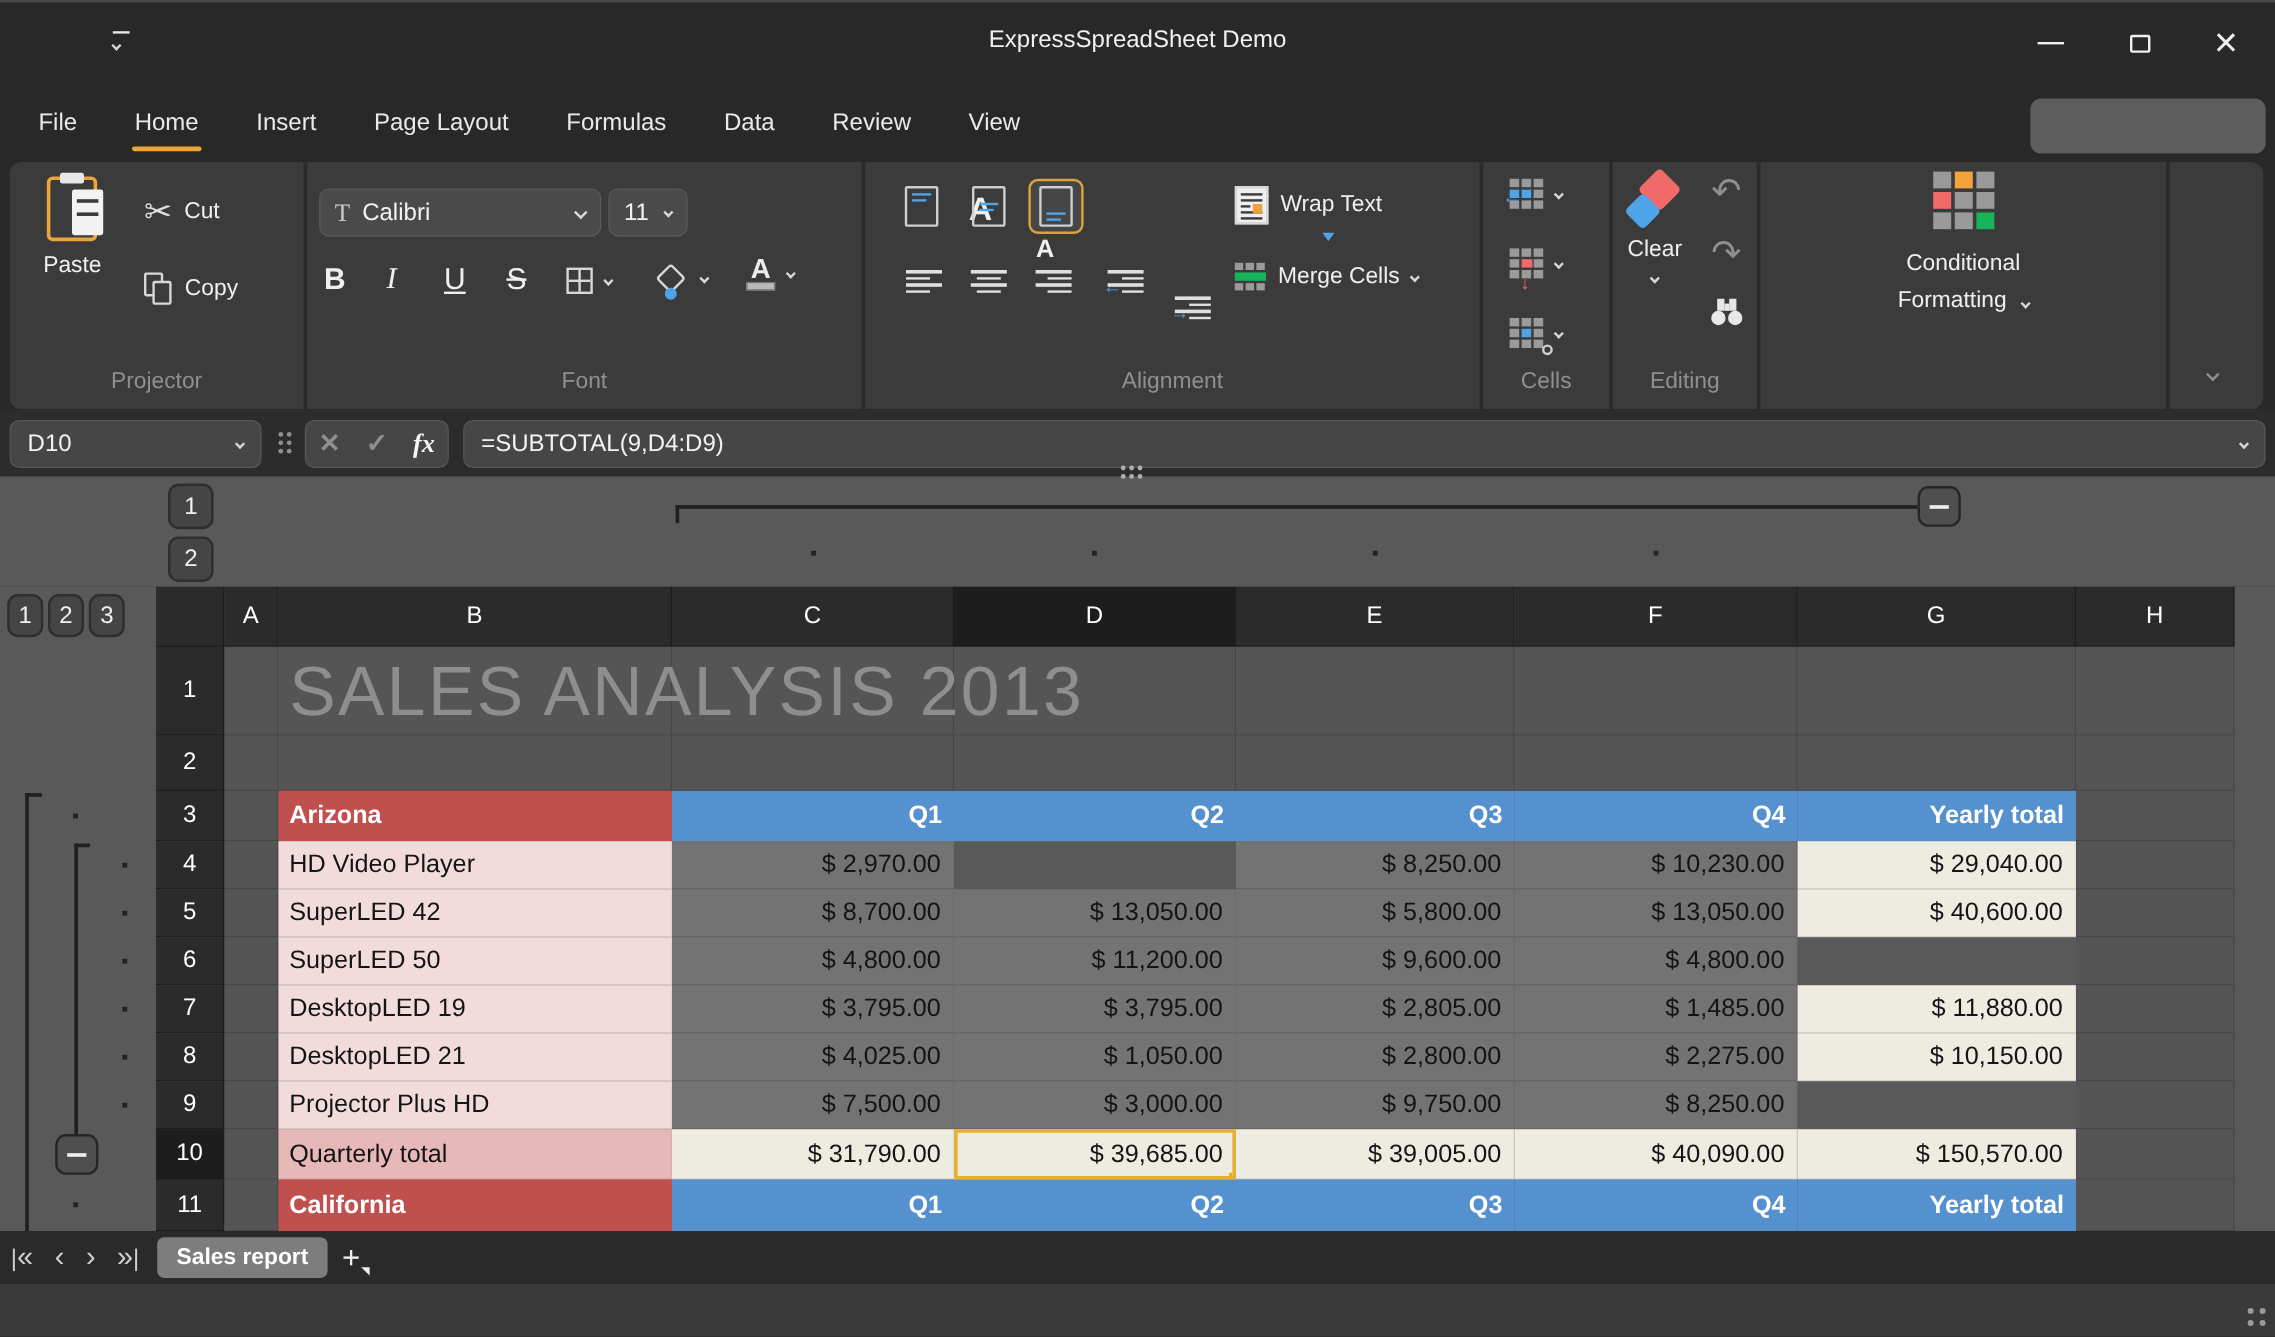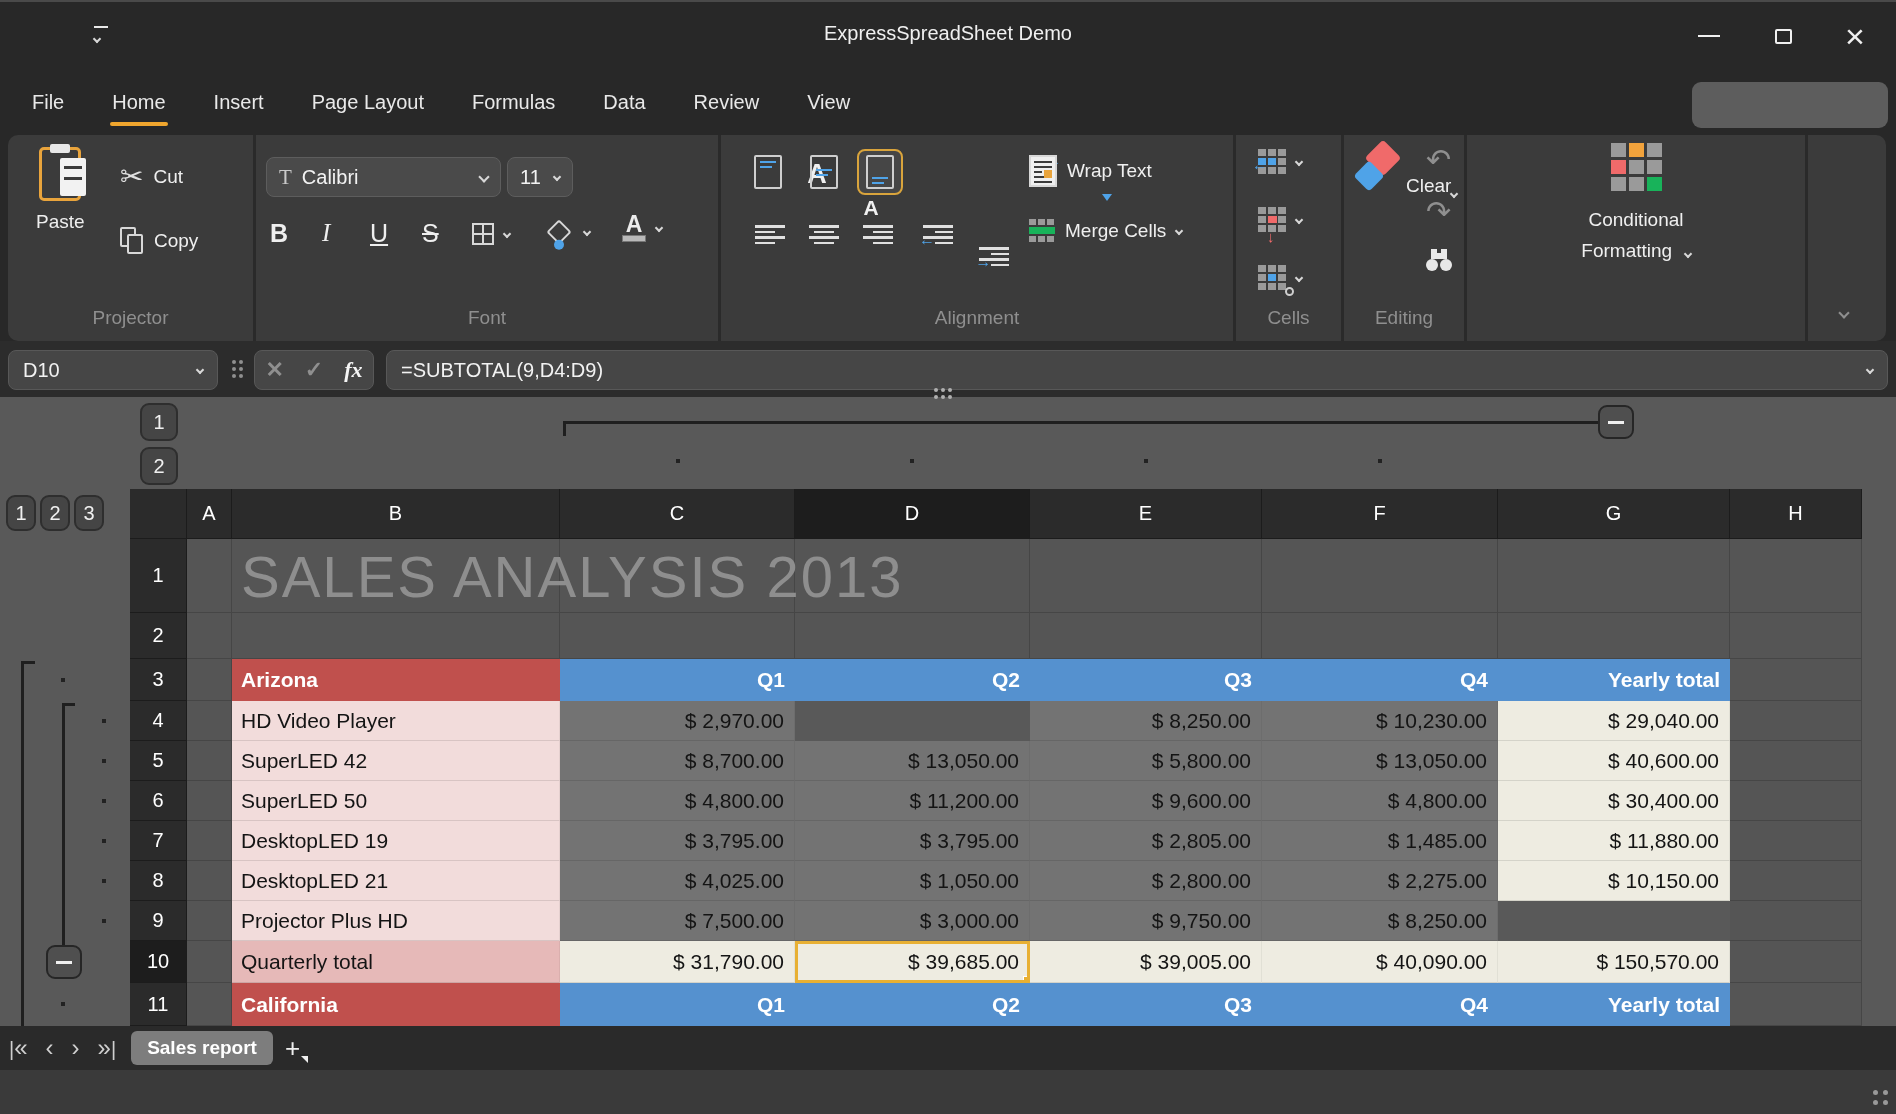--- a/index.html
+++ b/index.html
@@ -381,21 +381,21 @@
               <span class="ov" style="right:-8px;bottom:-6px;width:9px;height:9px;border:2px solid #cfcfcf;border-radius:50%"></span>
             </span>
           <span class="chv sm"></span>
         </div>
       </div>
       <div class="grp-cap">Cells</div>
     </div>
 
     <div class="grp" style="left:1336px;width:120px">
       <div class="grp-body">
-        <div class="abs" style="left:8px;top:8px;display:flex;flex-direction:row;align-items:flex-end">
+        <div class="abs" style="left:8px;top:8px;display:flex;flex-direction:column;align-items:center">
           <span class="clear-ic">
               <span class="r"></span>
               <span class="b"></span>
             </span>
           <span class="lbl">Clear</span>
           <span class="chv sm" style="margin-top:10px"></span>
         </div>
         <div class="abs uglyph" style="left:82px;top:10px">↶</div>
         <div class="abs uglyph" style="left:82px;top:62px">↷</div>
         <div class="abs binoc" style="left:80px;top:112px">
@@ -573,21 +573,20 @@
         <div class="cell white lt num" style="grid-area: 6 / 4;">$ 8,700.00</div>
         <div class="cell white lt num" style="grid-area: 6 / 5;">$ 13,050.00</div>
         <div class="cell white lt num" style="grid-area: 6 / 6;">$ 5,800.00</div>
         <div class="cell white lt num" style="grid-area: 6 / 7;">$ 13,050.00</div>
         <div class="cell beige lt num" style="grid-area: 6 / 8;">$ 40,600.00</div>
         <div class="cell pink lt name" style="grid-area: 7 / 3;">SuperLED 50</div>
         <div class="cell white lt num" style="grid-area: 7 / 4;">$ 4,800.00</div>
         <div class="cell white lt num" style="grid-area: 7 / 5;">$ 11,200.00</div>
         <div class="cell white lt num" style="grid-area: 7 / 6;">$ 9,600.00</div>
         <div class="cell white lt num" style="grid-area: 7 / 7;">$ 4,800.00</div>
-        <div class="cell beige lt num" style="grid-area: 7 / 8;">$ 30,400.00</div>
         <div class="cell pink lt name" style="grid-area: 8 / 3;">DesktopLED 19</div>
         <div class="cell white lt num" style="grid-area: 8 / 4;">$ 3,795.00</div>
         <div class="cell white lt num" style="grid-area: 8 / 5;">$ 3,795.00</div>
         <div class="cell white lt num" style="grid-area: 8 / 6;">$ 2,805.00</div>
         <div class="cell white lt num" style="grid-area: 8 / 7;">$ 1,485.00</div>
         <div class="cell beige lt num" style="grid-area: 8 / 8;">$ 11,880.00</div>
         <div class="cell pink lt name" style="grid-area: 9 / 3;">DesktopLED 21</div>
         <div class="cell white lt num" style="grid-area: 9 / 4;">$ 4,025.00</div>
         <div class="cell white lt num" style="grid-area: 9 / 5;">$ 1,050.00</div>
         <div class="cell white lt num" style="grid-area: 9 / 6;">$ 2,800.00</div>

